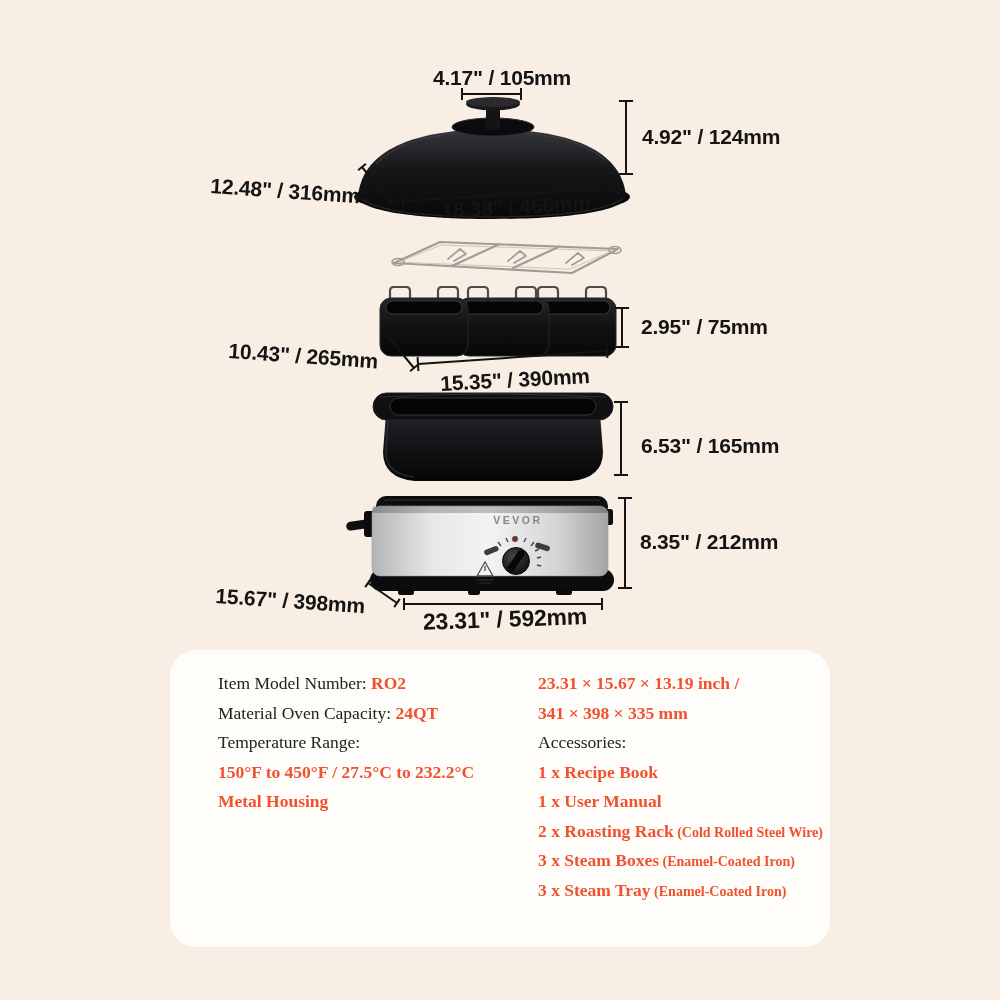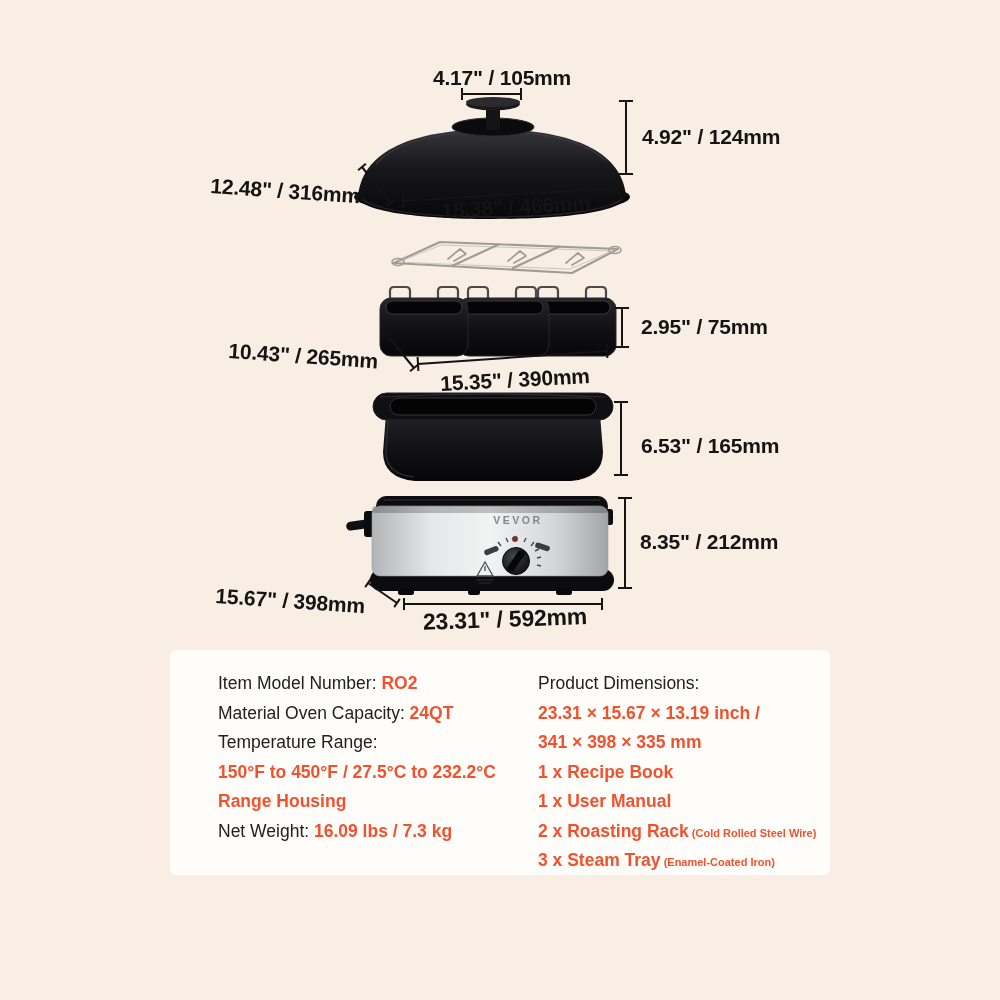--- a/index.html
+++ b/index.html
@@ -16,29 +16,29 @@
     position:absolute;font-weight:bold;font-size:21px;line-height:22px;
     color:var(--ink);white-space:nowrap;letter-spacing:-0.2px;
   }
   .dim-label.c{text-align:center;}
   .dim-label.r{text-align:right;}
   .rot-p{transform:rotate(4deg);}
   .rot-n{transform:rotate(-3deg);}
   .rot-n2{transform:rotate(-2deg);}
   .big{font-size:23px;}
   .spec-card{
-    position:absolute;left:170px;top:650px;width:660px;height:225px;
-    background:var(--card-bg);border-radius:6px;
+    position:absolute;left:170px;top:650px;width:660px;height:297px;
+    background:var(--card-bg);border-radius:26px;font-family:Liberation Serif, serif;
   }
   .spec-col{position:absolute;top:19px;}
   .spec-col.left{left:48px;}
   .spec-col.right{left:368px;}
   .spec-row{height:29.5px;line-height:29.5px;font-size:17.5px;color:#212121;white-space:nowrap;}
   .spec-value{color:var(--accent);font-weight:bold;}
-  .spec-note{color:var(--accent);font-weight:bold;font-size:11px;}
+  .spec-note{color:var(--accent);font-weight:bold;font-size:14px;}
 </style>
 </head>
 <body>
 
 <div class="stage">
 
   <svg class="art" width="1000" height="650" viewBox="0 0 1000 650">
     <defs>
       <linearGradient id="lidGrad" x1="0" y1="0" x2="0" y2="1">
         <stop offset="0" stop-color="#35353b"></stop>
@@ -246,26 +246,26 @@
   <div class="dim-label" style="left:640px;top:531px;">8.35" / 212mm</div>
   <div class="dim-label r rot-p" style="left:212px;top:590px;width:153px;">15.67" / 398mm</div>
   <div class="dim-label c rot-n2 big" style="left:415px;top:608px;width:180px;">23.31" / 592mm</div>
 
   <div class="spec-card">
     <div class="spec-col left">
       <div class="spec-row"><span class="spec-label">Item Model Number: </span><span class="spec-value">RO2</span></div>
       <div class="spec-row"><span class="spec-label">Material Oven Capacity: </span><span class="spec-value">24QT</span></div>
       <div class="spec-row"><span class="spec-label">Temperature Range:</span><span class="spec-value"></span></div>
       <div class="spec-row"><span class="spec-label"></span><span class="spec-value">150°F to 450°F / 27.5°C to 232.2°C</span></div>
-      <div class="spec-row"><span class="spec-label"></span><span class="spec-value">Range Housing</span></div>
-      <div class="spec-row"><span class="spec-label">Net Weight: </span><span class="spec-value">16.09 lbs / 7.3 kg</span></div>
+      <div class="spec-row"><span class="spec-label"></span><span class="spec-value">Metal Housing</span></div>
     </div>
     <div class="spec-col right">
-      <div class="spec-row"><span class="spec-label">Product Dimensions:</span><span class="spec-value"></span><span class="spec-note"></span></div>
       <div class="spec-row"><span class="spec-label"></span><span class="spec-value">23.31 × 15.67 × 13.19 inch /</span><span class="spec-note"></span></div>
       <div class="spec-row"><span class="spec-label"></span><span class="spec-value">341 × 398 × 335 mm</span><span class="spec-note"></span></div>
+      <div class="spec-row"><span class="spec-label">Accessories:</span><span class="spec-value"></span><span class="spec-note"></span></div>
       <div class="spec-row"><span class="spec-label"></span><span class="spec-value">1 x Recipe Book</span><span class="spec-note"></span></div>
       <div class="spec-row"><span class="spec-label"></span><span class="spec-value">1 x User Manual</span><span class="spec-note"></span></div>
       <div class="spec-row"><span class="spec-label"></span><span class="spec-value">2 x Roasting Rack</span><span class="spec-note"> (Cold Rolled Steel Wire)</span></div>
+      <div class="spec-row"><span class="spec-label"></span><span class="spec-value">3 x Steam Boxes</span><span class="spec-note"> (Enamel-Coated Iron)</span></div>
       <div class="spec-row"><span class="spec-label"></span><span class="spec-value">3 x Steam Tray</span><span class="spec-note"> (Enamel-Coated Iron)</span></div>
     </div>
   </div>
 </div>
 
 </body></html>

